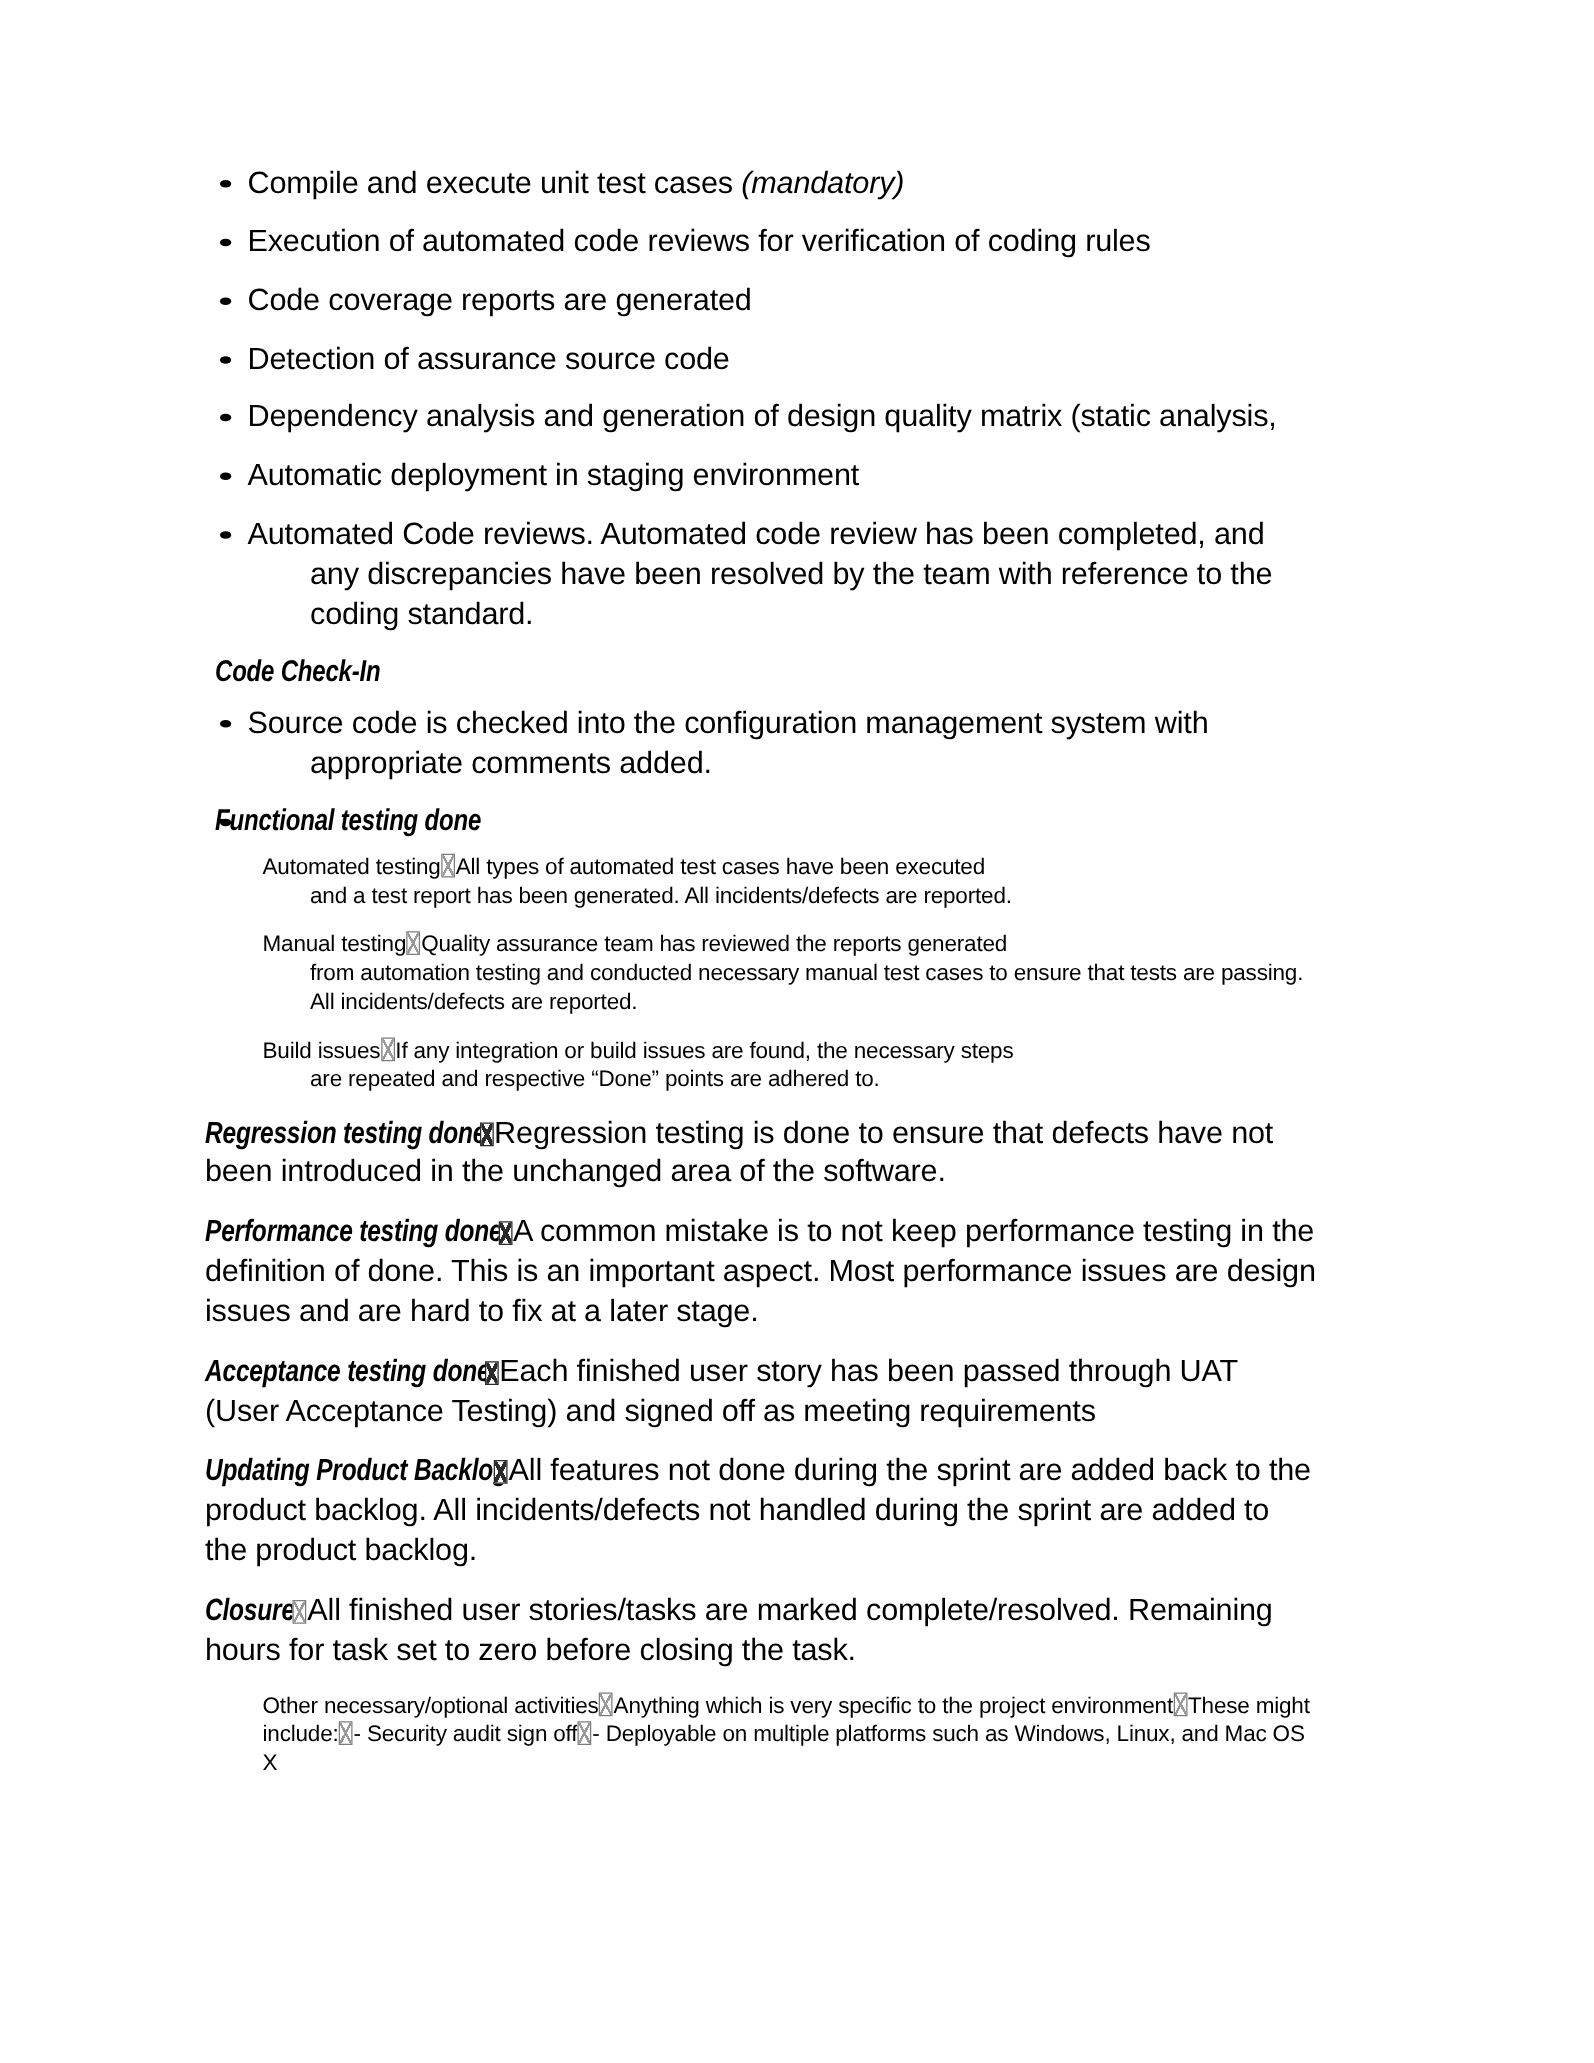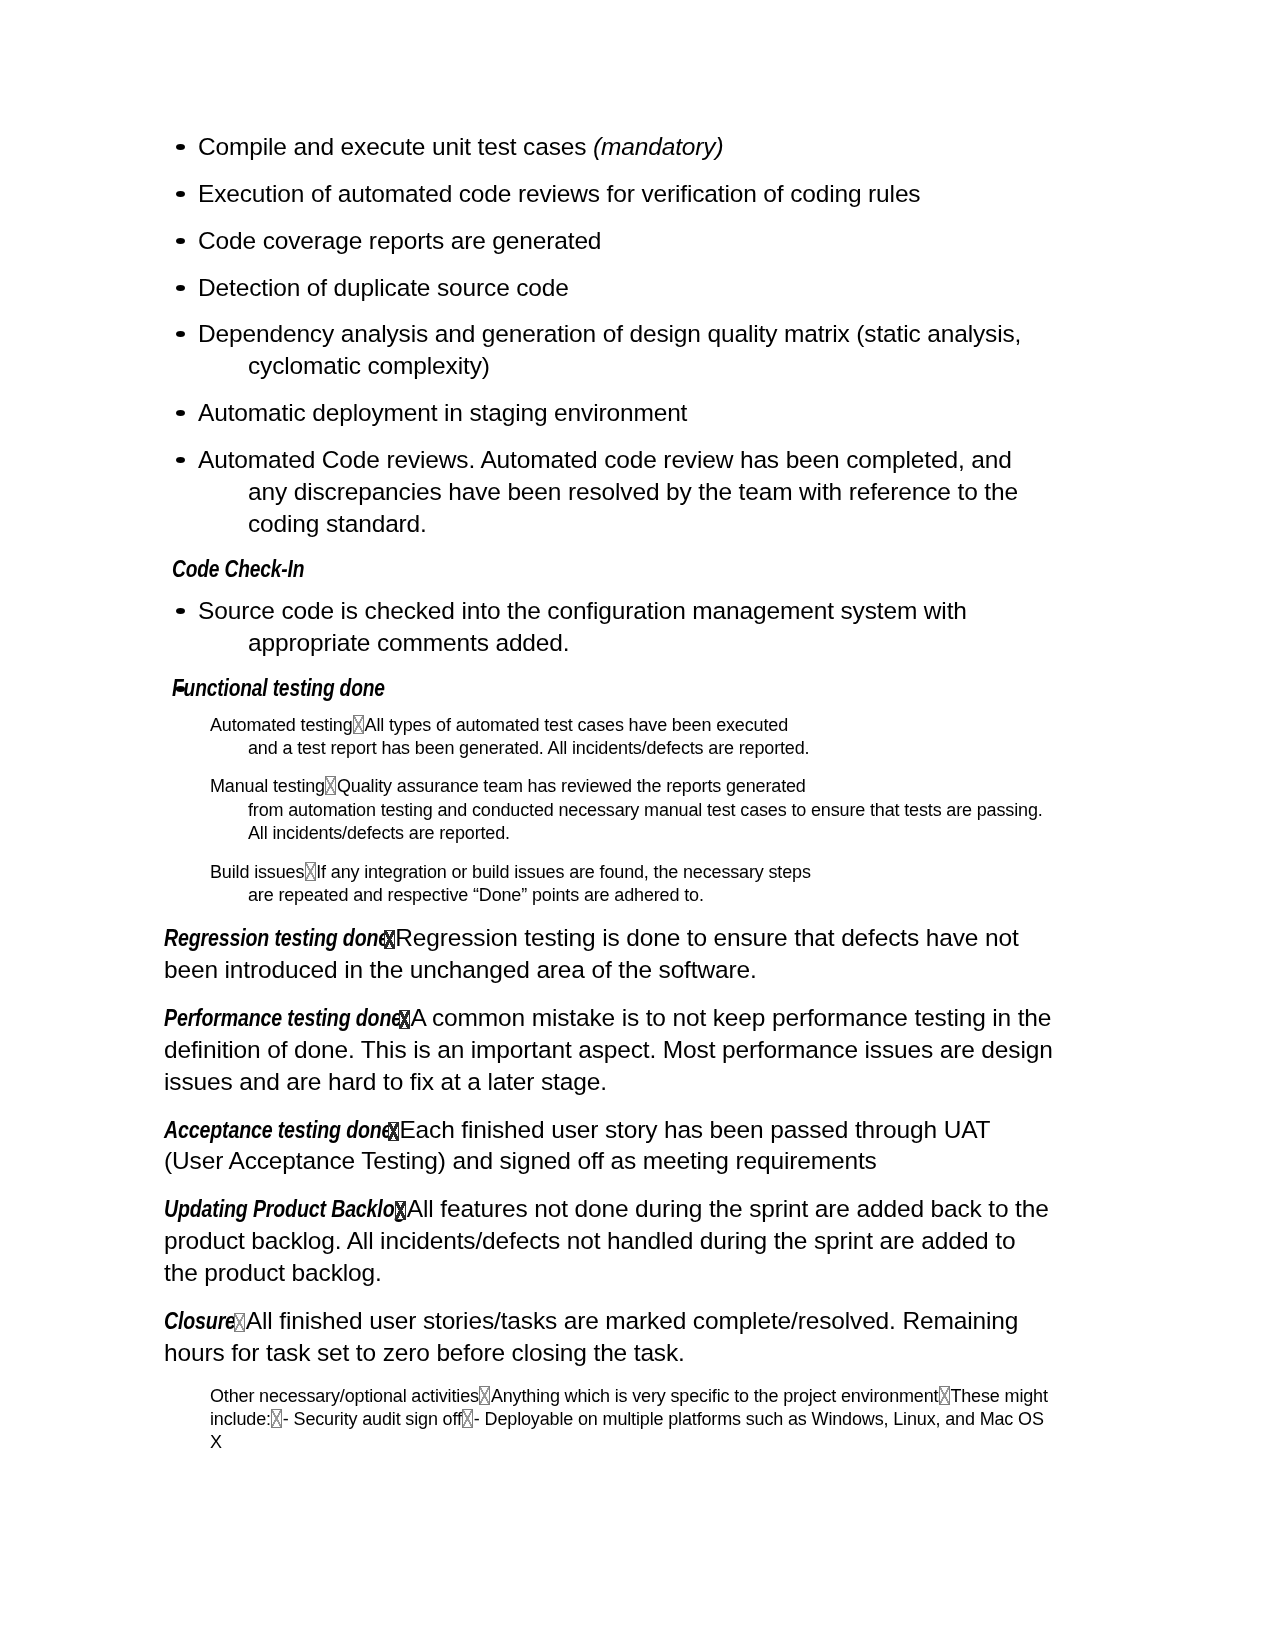--- a/index.html
+++ b/index.html
@@ -169,25 +169,25 @@
 
       <li class="bullet-item">
         <span class="bullet-dot"></span><span>Execution of automated code reviews for verification of coding rules</span>
       </li>
 
       <li class="bullet-item">
         <span class="bullet-dot"></span><span>Code coverage reports are generated</span>
       </li>
 
       <li class="bullet-item">
-        <span class="bullet-dot"></span><span>Detection of duplicate source code</span>
-      </li>
-
-      <li class="bullet-item">
-        <span class="bullet-dot"></span><span>Dependency analysis and generation of design quality matrix (static analysis,</span><span class="hang">cyclomatic complexity)</span>
+        <span class="bullet-dot"></span><span>Detection of assurance source code</span>
+      </li>
+
+      <li class="bullet-item">
+        <span class="bullet-dot"></span><span>Dependency analysis and generation of design quality matrix (static analysis,</span>
       </li>
 
       <li class="bullet-item">
         <span class="bullet-dot"></span><span>Automatic deployment in staging environment</span>
       </li>
 
       <li class="bullet-item">
         <span class="bullet-dot"></span><span>Automated Code reviews. Automated code review has been completed, and</span><span class="hang">any discrepancies have been resolved by the team with reference to the coding standard.</span>
       </li>
 

